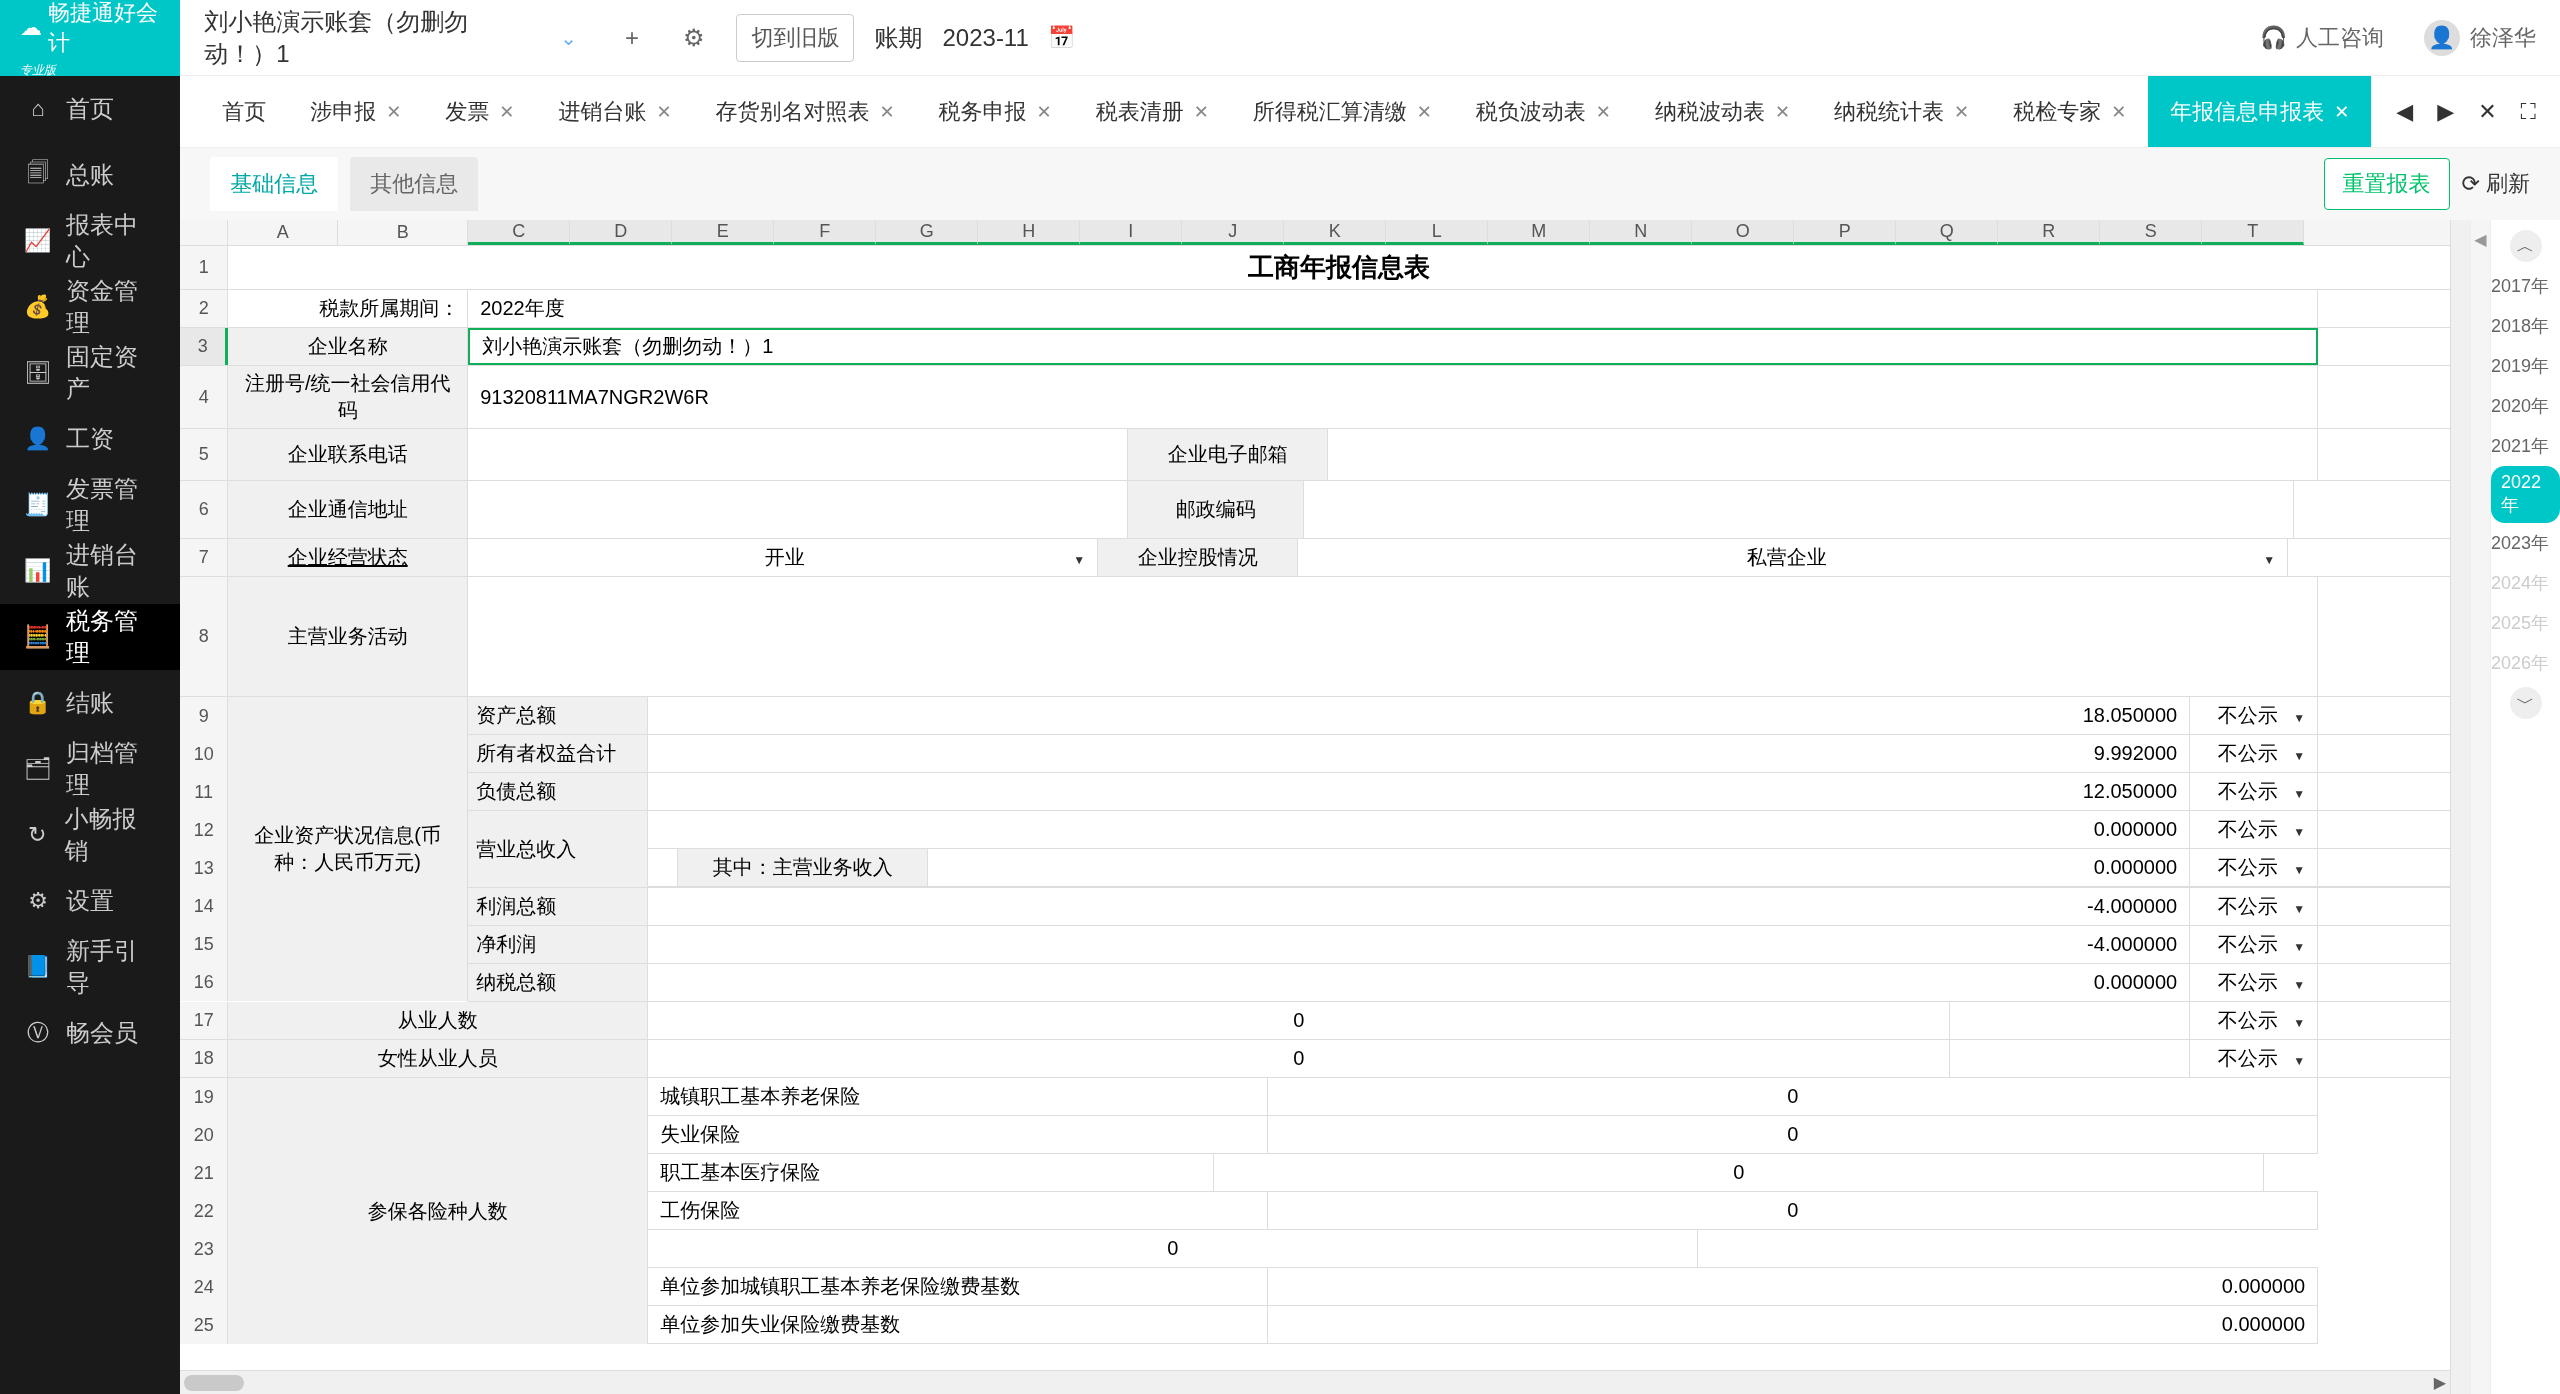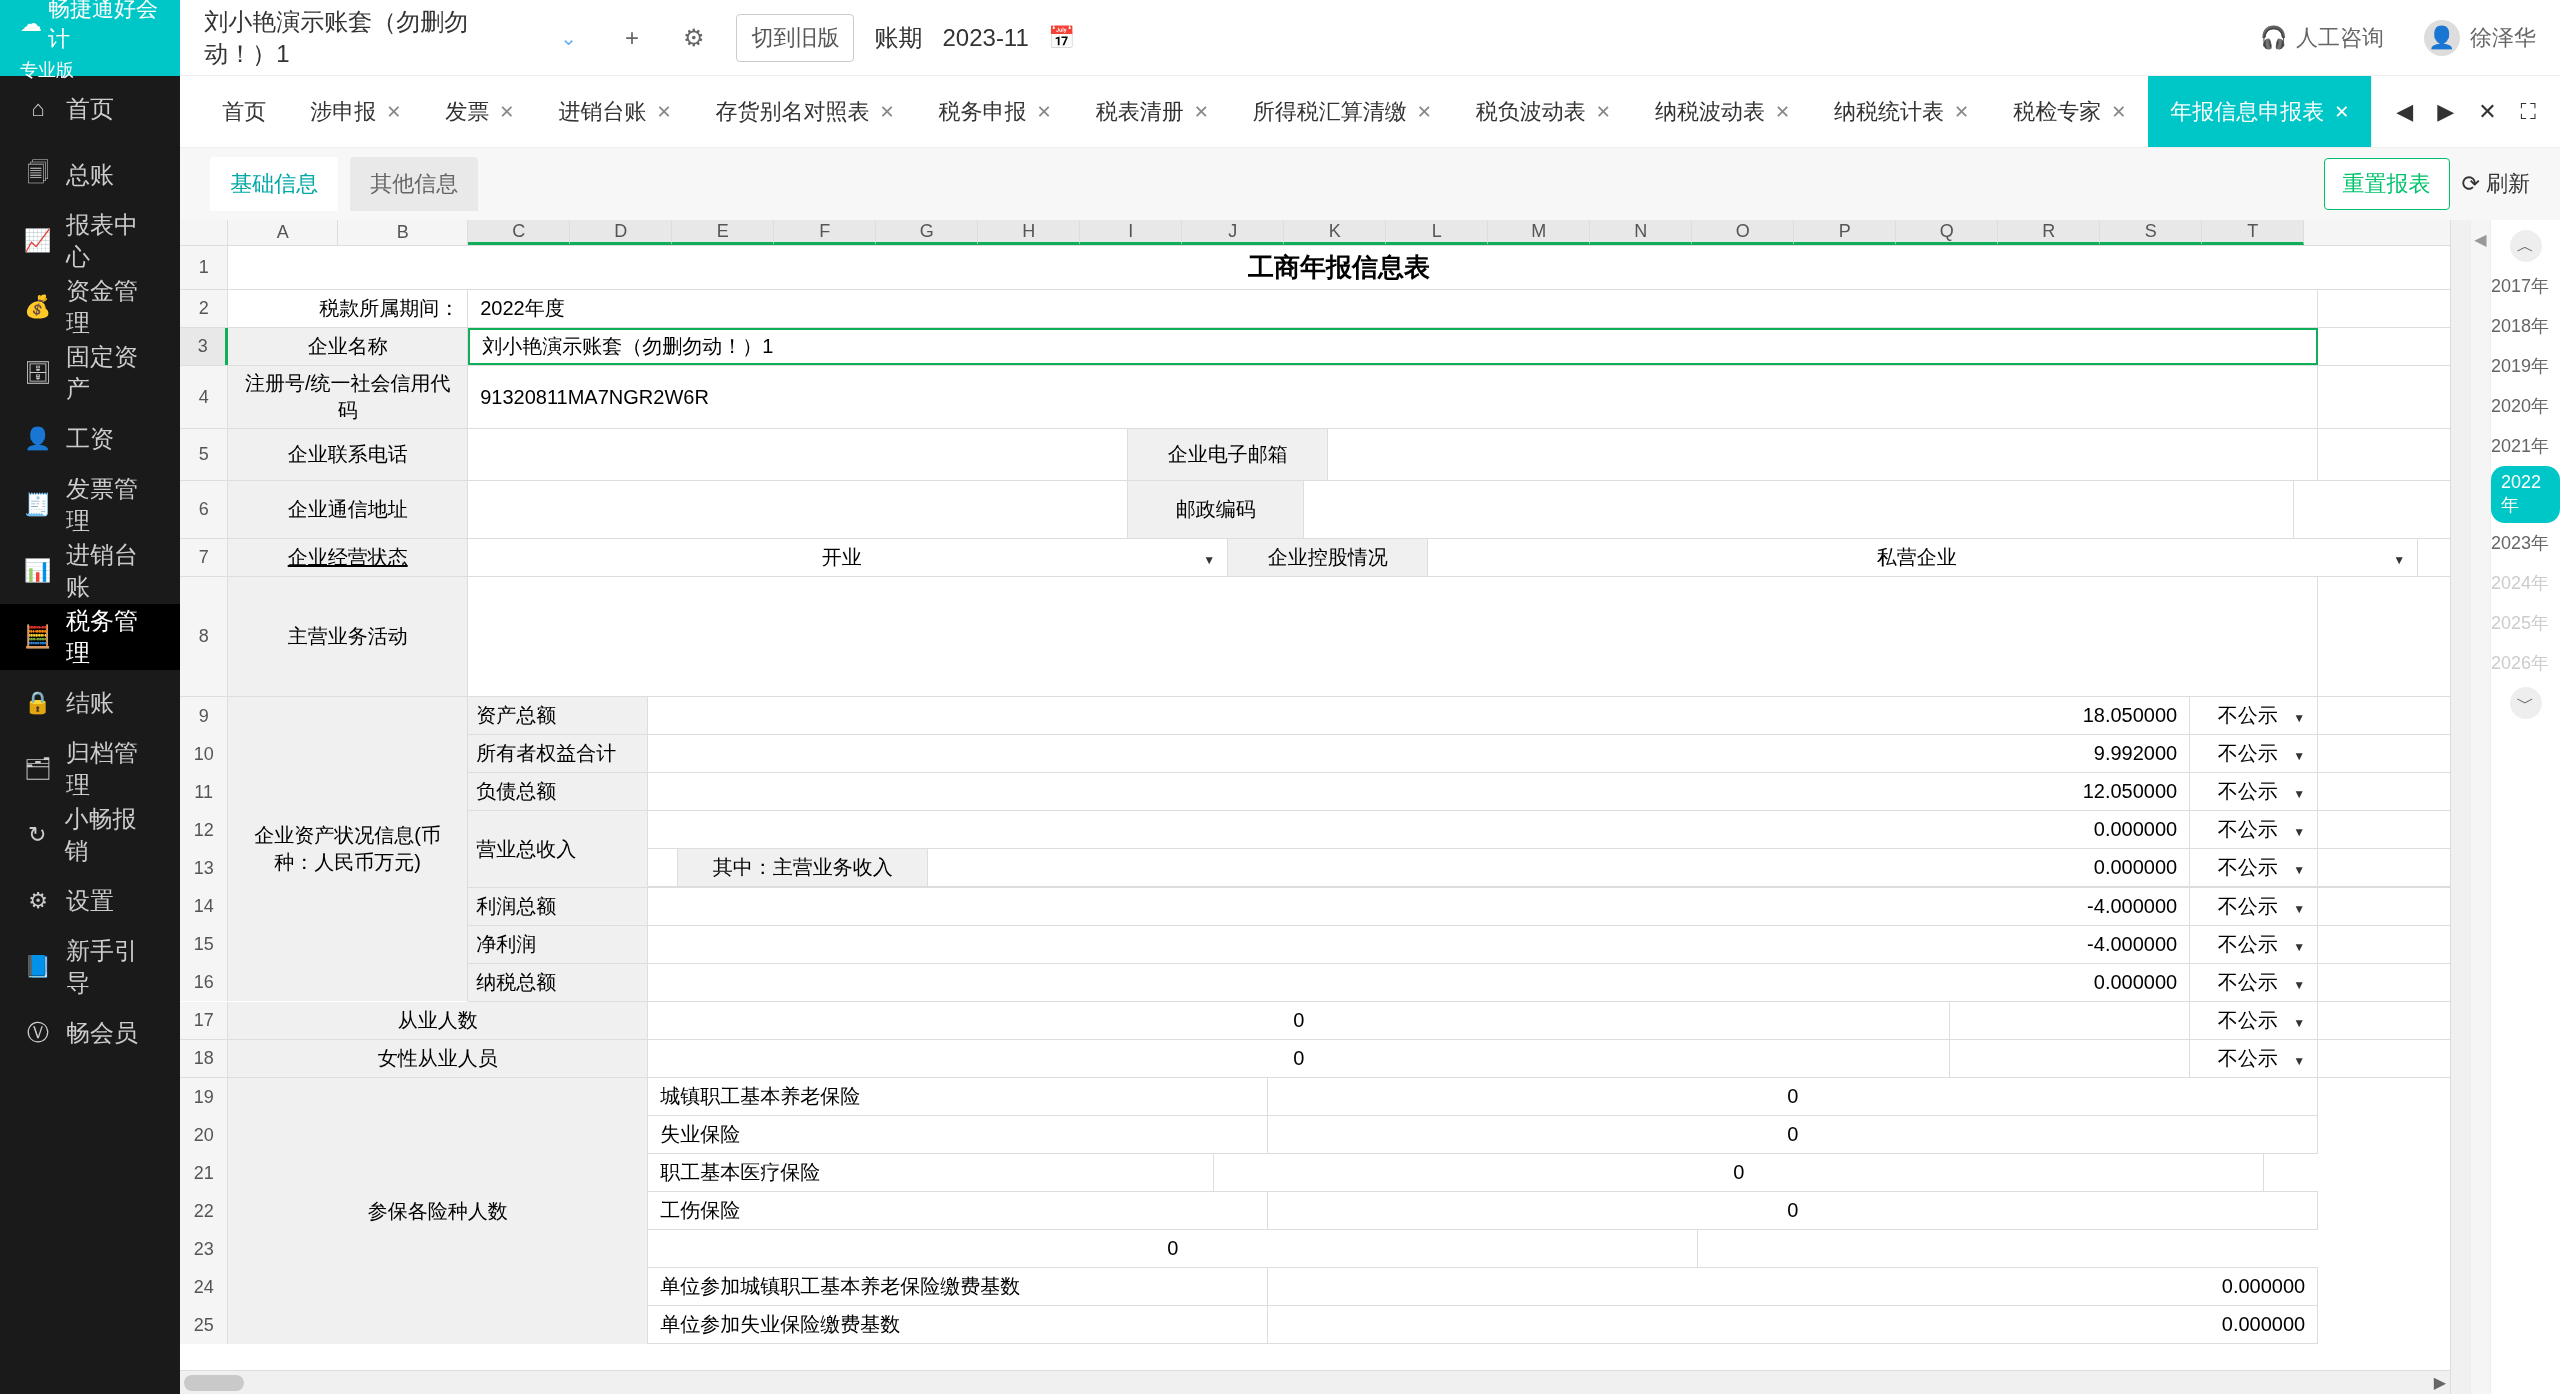--- a/index.html
+++ b/index.html
@@ -2,21 +2,21 @@
 <html><head>
 <meta charset="utf-8">
 <style>
 * { margin: 0; padding: 0; box-sizing: border-box; font-family: "Microsoft YaHei", Arial, sans-serif; }
 body { background: #f5f5f5; overflow: hidden; width: 2560px; height: 1394px; transform-origin: top left; }
 .app { display: flex; width: 2560px; height: 1394px; }
 
 
 .sidebar { width: 240px; background: #1a1a1a; color: #aaa; display: flex; flex-direction: column; }
 .sidebar-logo { height: 76px; background: #00c7c7; color: #fff; display: flex; align-items: center; padding: 0 20px; font-size: 22px; }
-.sidebar-logo-sub { font-size: 18px; margin-top: 4px; }
+.sidebar-logo-sub { font-size: 12px; margin-top: 4px; font-style: italic; }
 .sidebar-item { height: 66px; display: flex; align-items: center; padding: 0 26px; font-size: 24px; cursor: pointer; color: #ccc; gap: 16px;}
 .sidebar-item.active { background: #000; color: #fff; }
 .sb-icon { width: 24px; height: 24px; display: inline-flex; align-items: center; justify-content: center; font-size: 22px; }
 
 
 .main { flex: 1; display: flex; flex-direction: column; background: #fff; }
 
 
 .topbar { height: 76px; background: #fff; border-bottom: 1px solid #eee; display: flex; align-items: center; padding: 0 24px; gap: 20px; }
 .account-name { font-size: 24px; color: #333; width: 320px; }
@@ -330,21 +330,21 @@
             <div class="rh">6</div>
             <div class="c-lbl" style="width:240px;">企业通信地址</div>
             <div class="c-val" style="width:660px;"></div>
             <div class="c-lbl" style="width:176px;">邮政编码</div>
             <div class="c-val" style="width:990px;"></div>
           </div>
 
           <div class="data-row">
             <div class="rh">7</div>
             <div class="c-lbl" style="width:240px;text-decoration:underline;">企业经营状态</div>
-            <div class="dropdown-cell" style="width:760px;">
+            <div class="dropdown-cell" style="width:614px;margin-left:16px;">
                   <span>开业</span>
                   <span class="dd-arrow"></span>
                 </div>
             <div class="c-lbl" style="width:200px;">企业控股情况</div>
             <div class="dropdown-cell" style="width:990px;">
                   <span>私营企业</span>
                   <span class="dd-arrow"></span>
                 </div>
           </div>
 

